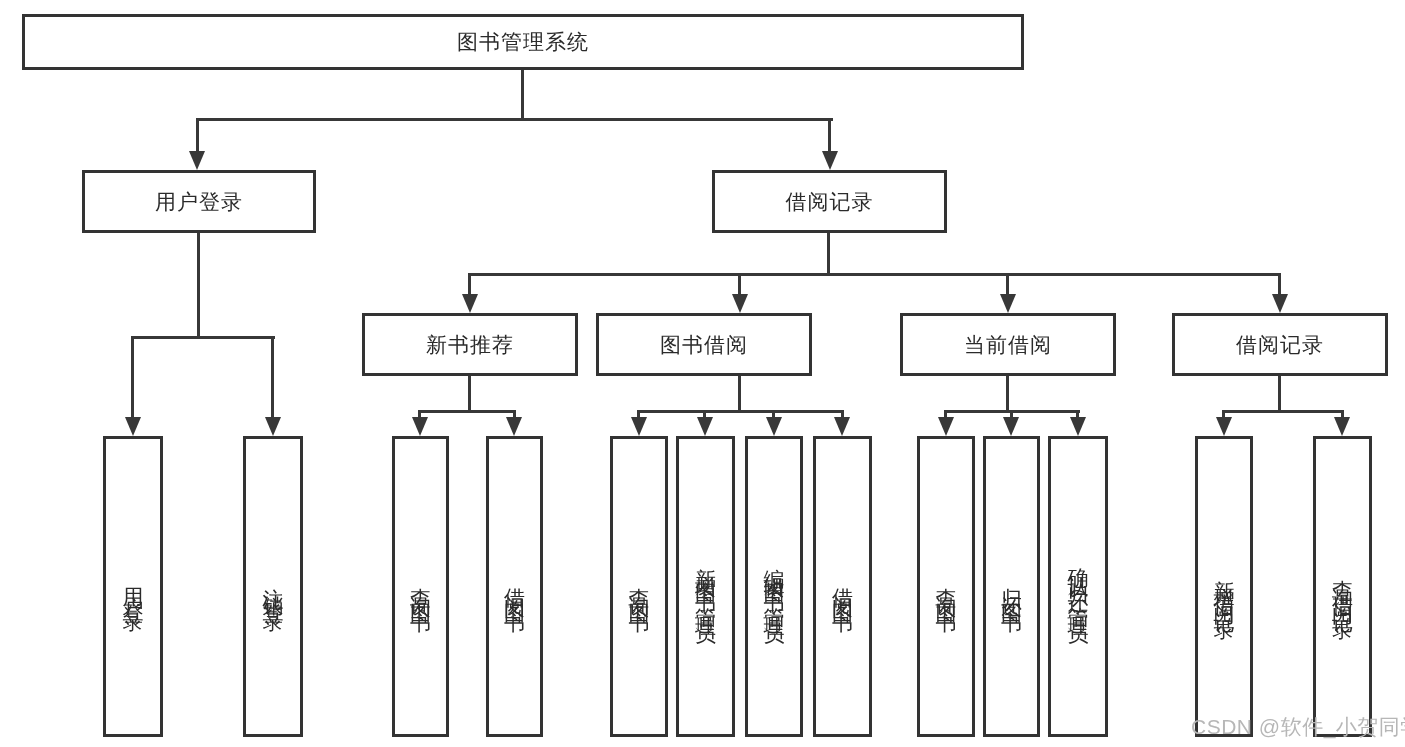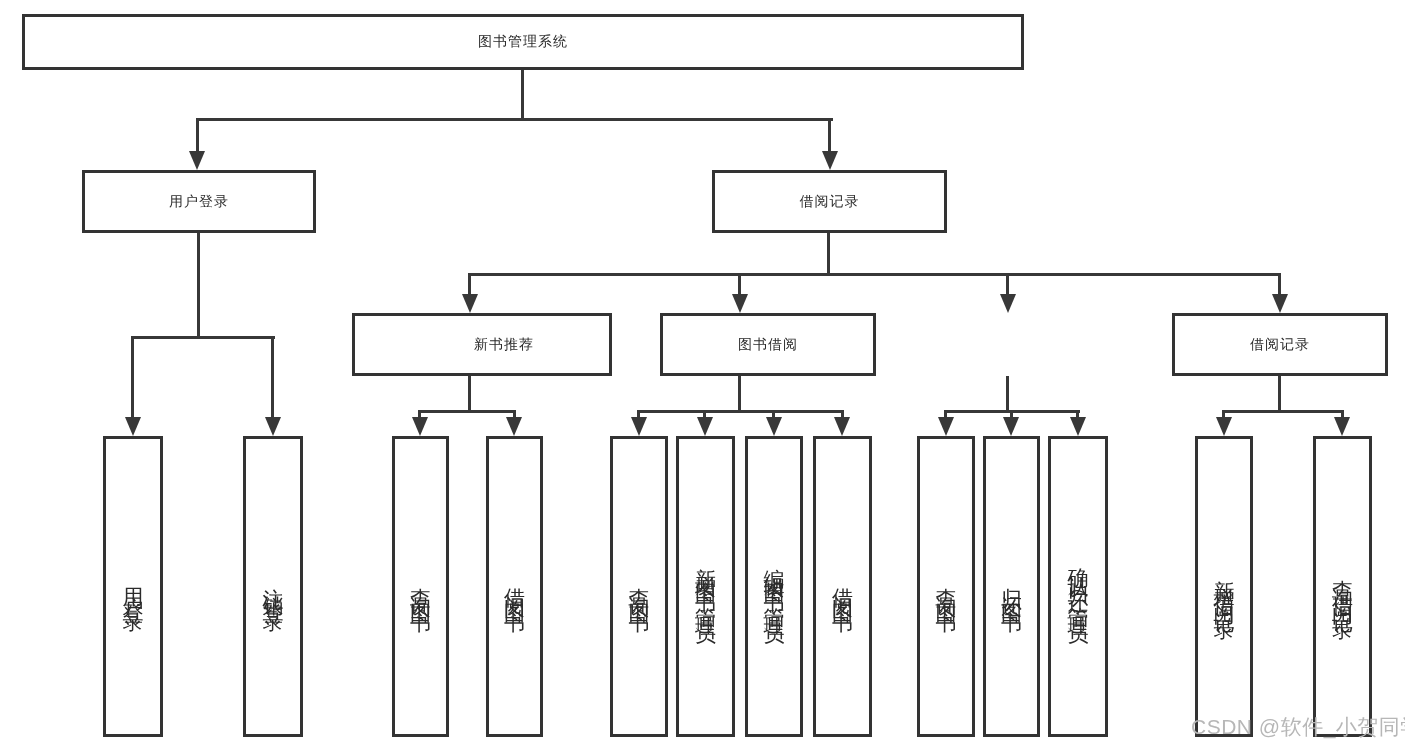--- a/index.html
+++ b/index.html
@@ -16,21 +16,21 @@
     background: #ffffff;
     border: 3px solid #333333;
     box-sizing: content-box;
     display: flex;
     align-items: center;
     justify-content: center;
     color: #2b2b2b;
     z-index: 2;
   }
   .node .lbl {
-    font-size: 14px;
+    font-size: 21px;
     letter-spacing: 1px;
     white-space: nowrap;
   }
   .vnode .lbl {
     writing-mode: vertical-rl;
     text-orientation: mixed;
     letter-spacing: 8px;
     font-size: 21px;
     white-space: nowrap;
   }
@@ -68,25 +68,28 @@
     <span class="lbl">图书管理系统</span>
   </div>
 
   <div class="node" style="left:82px; top:170px; width:228px; height:57px;">
     <span class="lbl">用户登录</span>
   </div>
   <div class="node" style="left:712px; top:170px; width:229px; height:57px;">
     <span class="lbl">借阅记录</span>
   </div>
 
-  <div class="node" style="left:352px; top:313px; width:210px; height:57px;padding-left:44px;">
+  <div class="node" style="left:362px; top:313px; width:210px; height:57px;">
     <span class="lbl">新书推荐</span>
   </div>
-  <div class="node" style="left:660px; top:313px; width:210px; height:57px;">
+  <div class="node" style="left:596px; top:313px; width:210px; height:57px;">
     <span class="lbl">图书借阅</span>
+  </div>
+  <div class="node" style="left:900px; top:313px; width:210px; height:57px;">
+    <span class="lbl">当前借阅</span>
   </div>
   <div class="node" style="left:1172px; top:313px; width:210px; height:57px;">
     <span class="lbl">借阅记录</span>
   </div>
 
   <div class="node vnode" style="left:103px; top:436px; width:54px; height:295px;">
     <span class="lbl">用户登录</span>
   </div>
   <div class="node vnode" style="left:243px; top:436px; width:54px; height:295px;">
     <span class="lbl">注销登录</span>

